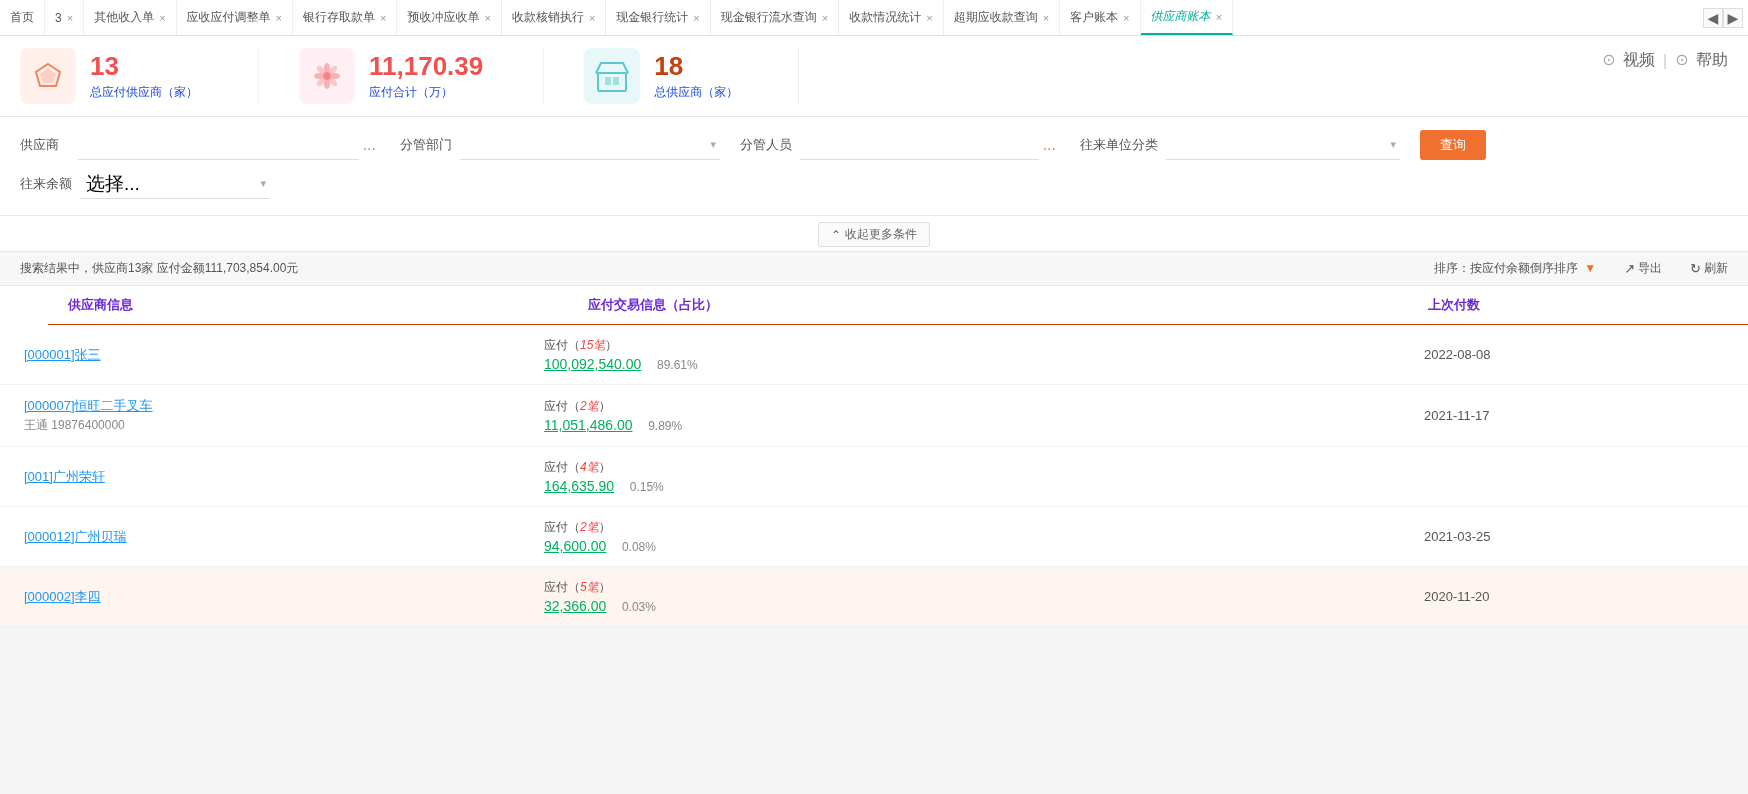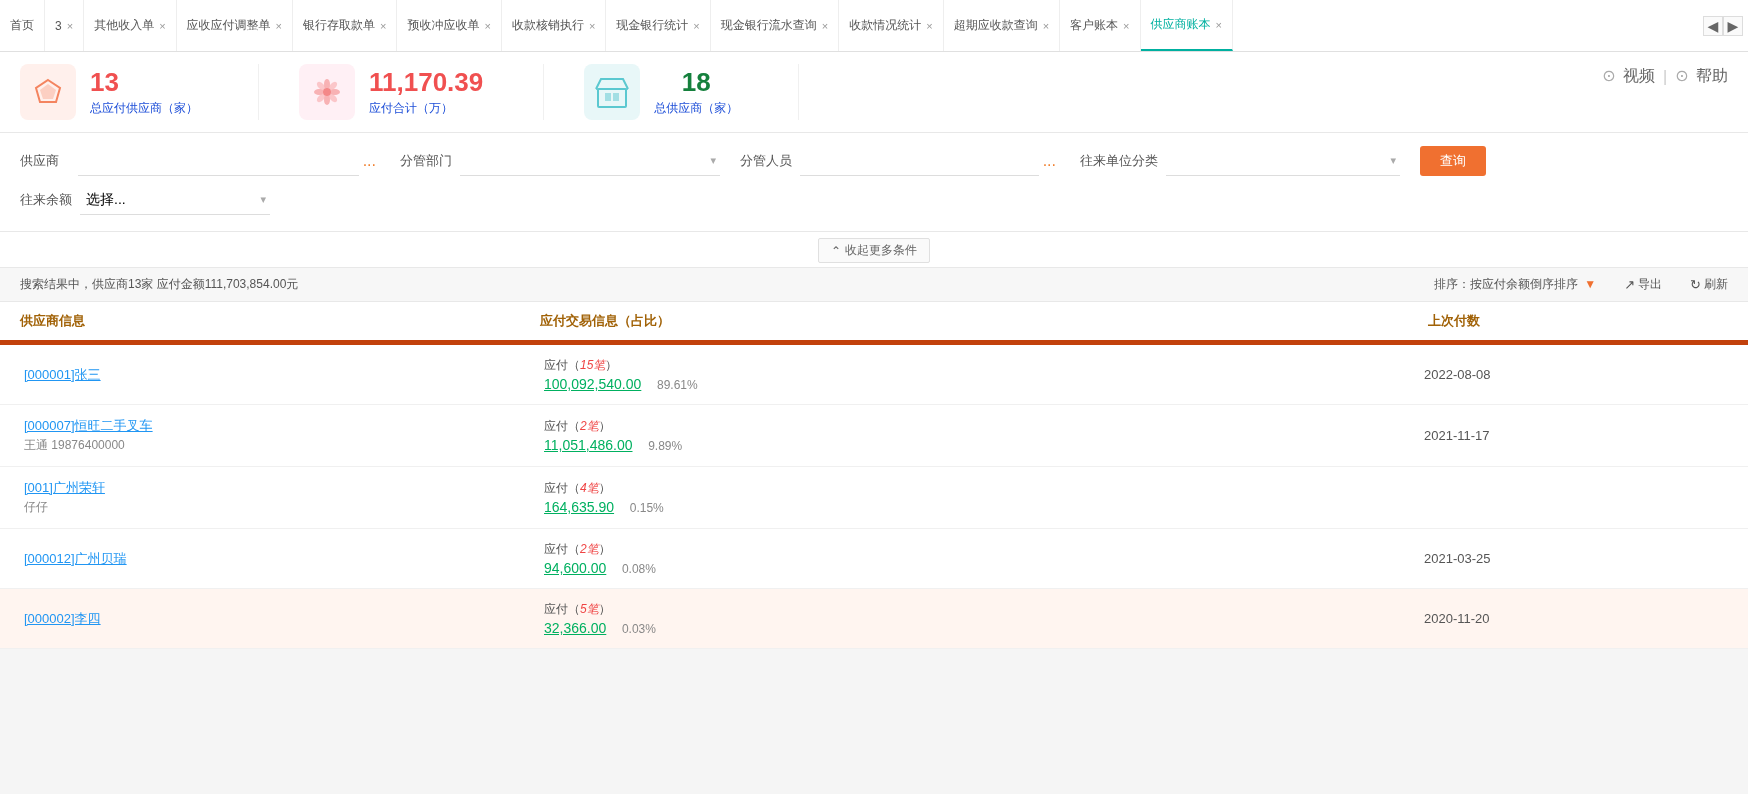--- a/index.html
+++ b/index.html
@@ -4,37 +4,37 @@
   <style>
     * { box-sizing: border-box; margin: 0; padding: 0; }
     body { font-family: "Microsoft YaHei", "PingFang SC", sans-serif; font-size: 13px; background: #f5f5f5; color: #333; overflow-x: hidden; }
 
     
     .top-nav {
       display: flex;
       align-items: center;
       background: #fff;
       border-bottom: 1px solid #e0e0e0;
-      height: 52px;
+      height: 36px;
       padding: 0;
       overflow: hidden;
     }
     .nav-item {
       display: flex;
       align-items: center;
       padding: 0 10px;
       height: 100%;
       white-space: nowrap;
       cursor: pointer;
       font-size: 12px;
       color: #555;
       border-right: 1px solid #eee;
       flex-shrink: 0;
     }
-    .nav-item.active { color: #00b0a0; border-bottom: 2px solid #00b0a0; }
+    .nav-item.active { color: #00b0a0; border-bottom: 2px solid #00b0a0; font-style: italic; }
     .nav-item .close-x {
       margin-left: 5px;
       color: #999;
       font-size: 11px;
     }
     .nav-arrows {
       display: flex;
       align-items: center;
       margin-left: auto;
       padding: 0 5px;
@@ -148,21 +148,21 @@
       align-items: center;
       border-bottom: 1px solid #ddd;
       position: relative;
     }
     .filter-select-wrapper select {
       flex: 1;
       border: none;
       outline: none;
       background: transparent;
       height: 30px;
-      font-size: 14px;
+      font-size: 19px;
       padding: 0 6px;
       appearance: none;
     }
     .filter-select-wrapper .chevron {
       color: #aaa;
       font-size: 11px;
       position: absolute;
       right: 4px;
       pointer-events: none;
     }
@@ -236,24 +236,25 @@
     
     .main-table {
       background: #fff;
       width: 100%;
     }
     .table-header {
       display: grid;
       grid-template-columns: 520px 1fr 300px;
       background: #fff;
       padding: 10px 20px;
-      border-bottom: 5px solid #c2410c;
+      border-bottom: 1px solid #c2410c;
       font-size: 13px;
       font-weight: bold;
-      color: #a16207;
+      color: #6d28d9;
+      margin-left: 48px;
     }
     .table-row {
       display: grid;
       grid-template-columns: 520px 1fr 300px;
       padding: 12px 24px;
       border-bottom: 1px solid #f0f0f0;
       align-items: center;
       background: #fff;
     }
     .table-row.highlighted { background: #fff5f0; }
@@ -398,21 +399,21 @@
     <div class="stat-icon stat-icon-3">
       <svg width="38" height="34" viewBox="0 0 38 34">
         <rect x="5" y="14" width="28" height="18" rx="1" fill="none" stroke="#5bc8d0" stroke-width="2"></rect>
         <path d="M3 14 L8 4 L30 4 L35 14" fill="none" stroke="#5bc8d0" stroke-width="2"></path>
         <rect x="12" y="18" width="6" height="8" fill="#5bc8d0" opacity="0.5"></rect>
         <rect x="20" y="18" width="6" height="8" fill="#5bc8d0" opacity="0.5"></rect>
         <line x1="3" y1="14" x2="35" y2="14" stroke="#5bc8d0" stroke-width="1.5"></line>
       </svg>
     </div>
     <div class="stat-info">
-      <div class="stat-number" style="color:#15803d;text-align:center;">18</div>
+      <div class="stat-number" style="color:#c2410c;">18</div>
       <div class="stat-label">总供应商（家）</div>
     </div>
   </div>
 
   <div class="top-right-links">
     <span>
       <span style="color:#aaa; margin-right:3px;">⊙</span>
       <span>视频</span>
     </span>
     <span class="divider-v">|</span>
@@ -531,21 +532,20 @@
       <span>
         <a class="payable-amount">11,051,486.00</a>
         <span class="payable-percent">9.89%</span>
       </span>
     </div>
     <div class="last-pay-date">2021-11-17</div>
   </div>
       <div class="table-row">
     <div>
       <a class="supplier-name">[001]广州荣轩</a>
-      <div class="supplier-sub">仔仔</div>
     </div>
     <div class="payable-info">
       <div class="payable-label">应付（<span>4笔</span>）</div>
       <span>
         <a class="payable-amount">164,635.90</a>
         <span class="payable-percent">0.15%</span>
       </span>
     </div>
     <div class="last-pay-date"></div>
   </div>

